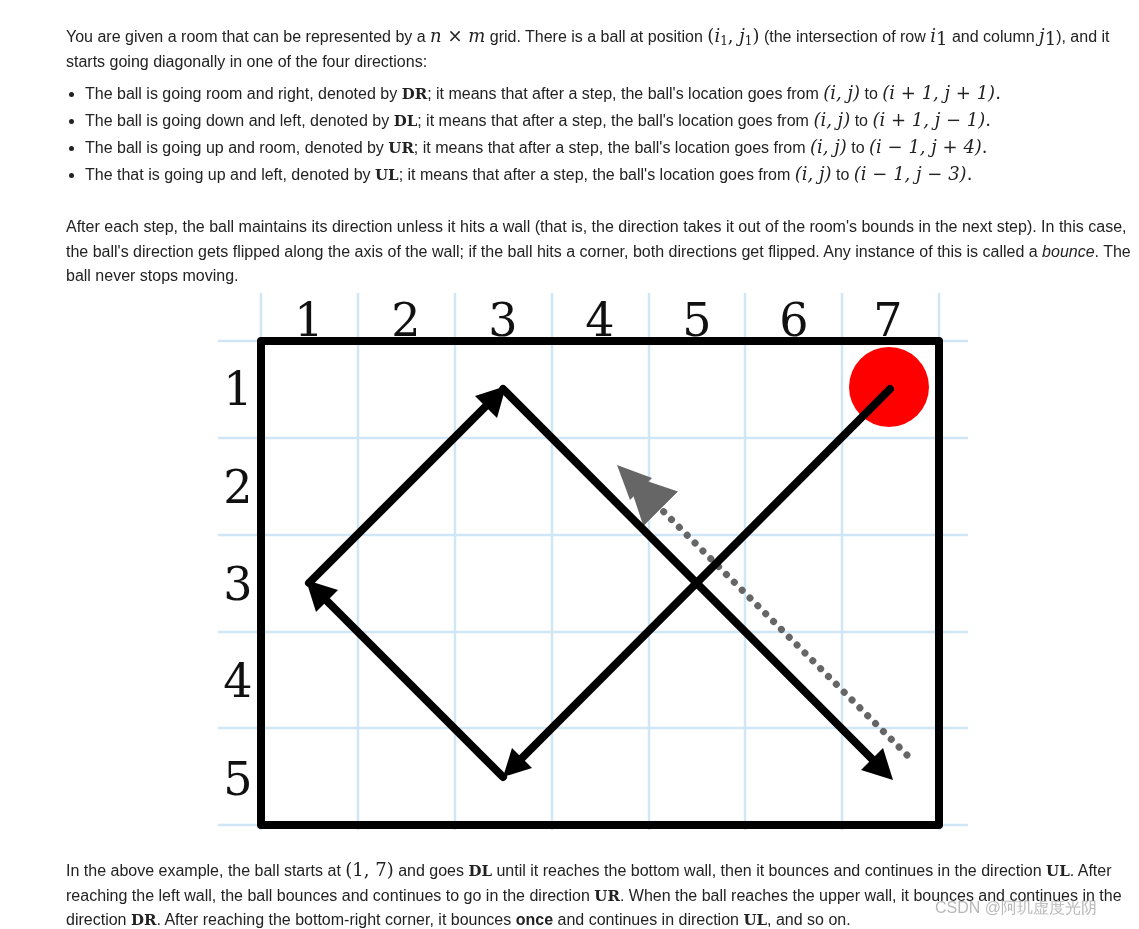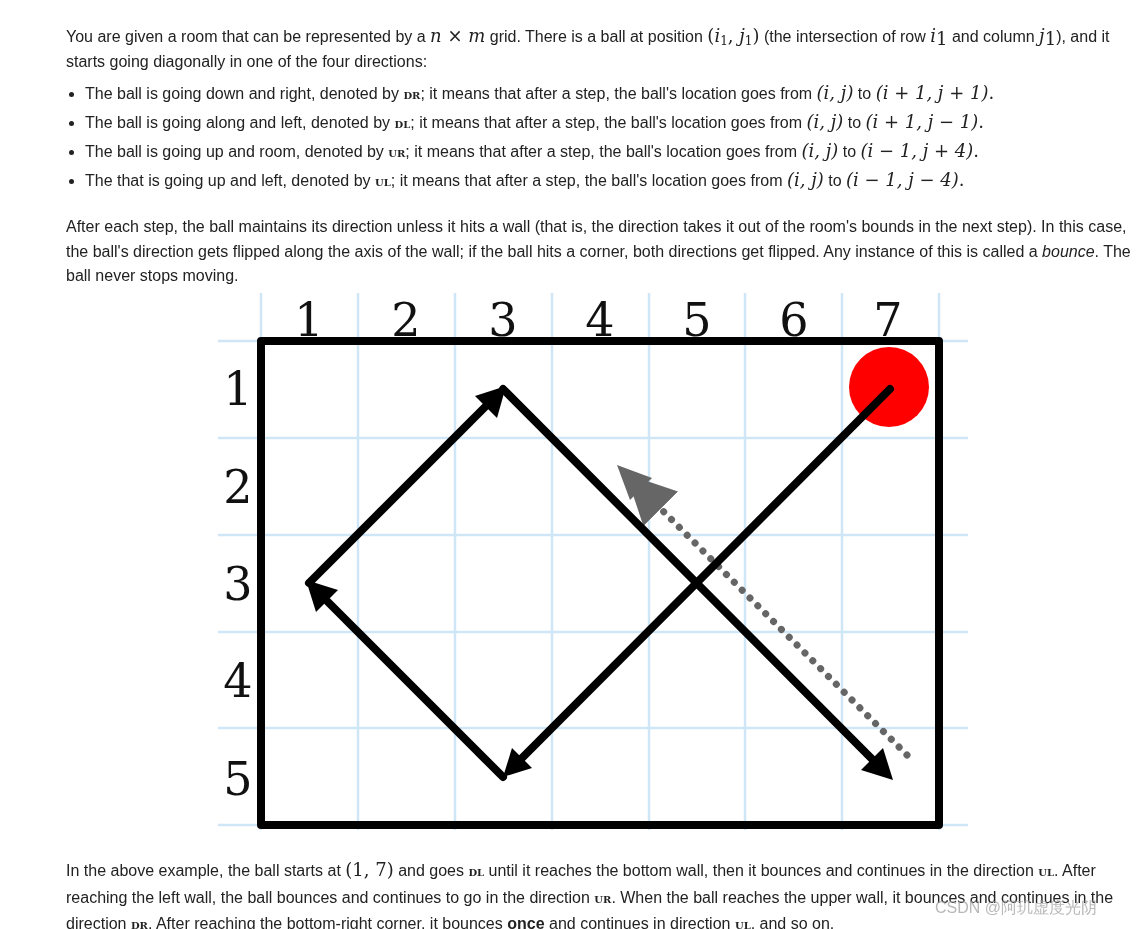--- a/index.html
+++ b/index.html
@@ -3,45 +3,45 @@
   <meta charset="utf-8">
   <style>
     html, body { margin: 0; padding: 0; background: #ffffff; }
     body {
       width: 1139px; height: 929px; position: relative; overflow: hidden;
       font-family: "Liberation Sans", sans-serif; font-size: 16px; color: #222222;
     }
     .para { position: absolute; left: 54px; width: 1080px; line-height: 24.5px; margin: 12px; }
     .m { font-family: "DejaVu Serif", "Liberation Serif", serif; font-size: 18px; }
     .mi { font-family: "DejaVu Serif", "Liberation Serif", serif; font-style: italic; font-size: 18px; }
-    .mb { font-family: "DejaVu Serif", "Liberation Serif", serif; font-weight: bold; font-size: 10px; }
+    .mb { font-family: "DejaVu Serif", "Liberation Serif", serif; font-weight: bold; font-size: 15px; }
     sub { font-size: 12px; vertical-align: -3px; line-height: 0; }
     ul.dirs { position: absolute; left: 54px; top: 80px; margin: 0; padding-left: 31px; line-height: 26px; list-style: disc; width: 1060px; }
     ul.dirs li { margin: 0; }
     em { font-style: italic; text-align: right; }
     .figure { position: absolute; left: 0; top: 0; width: 1139px; height: 929px; pointer-events: none; }
     .figure svg { position: absolute; left: 0; top: 0; }
     .lbl { font-family: "DejaVu Serif", "Liberation Serif", serif; font-size: 46px; fill: #111111; }
     .watermark {
       position: absolute; left: 935px; top: 898px; font-size: 16px; color: rgba(160,160,160,0.75);
       font-family: Liberation Sans, sans-serif; letter-spacing: 0px; white-space: nowrap;
     }
   </style>
 </head>
 <body>
 
 <p class="para" style="top:12px;">
   <span>You are given a room that can be represented by a </span><span class="mi">n</span><span class="m"> × </span><span class="mi">m</span><span> grid. There is a ball at position </span><span class="m"><span>(</span><span class="mi">i</span><sub>1</sub><span>, </span><span class="mi">j</span><sub>1</sub><span>)</span></span><span> (the intersection of row </span><span class="mi">i</span><sub class="m">1</sub><span> and column </span><span class="mi">j</span><sub class="m">1</sub><span>), and it starts going diagonally in one of the four directions:</span>
 </p>
 
 <ul class="dirs">
-  <li><span>The ball is going down and right, denoted by </span><span class="mb">DR</span><span>; it means that after a step, the ball's location goes from </span><span class="mi">(i, j)</span><span> to </span><span class="mi">(i + 1, j + 1)</span><span class="m">.</span></li>
-  <li><span>The ball is going along and left, denoted by </span><span class="mb">DL</span><span>; it means that after a step, the ball's location goes from </span><span class="mi">(i, j)</span><span> to </span><span class="mi">(i + 1, j − 1)</span><span class="m">.</span></li>
+  <li><span>The ball is going room and right, denoted by </span><span class="mb">DR</span><span>; it means that after a step, the ball's location goes from </span><span class="mi">(i, j)</span><span> to </span><span class="mi">(i + 1, j + 1)</span><span class="m">.</span></li>
+  <li><span>The ball is going down and left, denoted by </span><span class="mb">DL</span><span>; it means that after a step, the ball's location goes from </span><span class="mi">(i, j)</span><span> to </span><span class="mi">(i + 1, j − 1)</span><span class="m">.</span></li>
   <li><span>The ball is going up and room, denoted by </span><span class="mb">UR</span><span>; it means that after a step, the ball's location goes from </span><span class="mi">(i, j)</span><span> to </span><span class="mi">(i − 1, j + 4)</span><span class="m">.</span></li>
-  <li><span>The that is going up and left, denoted by </span><span class="mb">UL</span><span>; it means that after a step, the ball's location goes from </span><span class="mi">(i, j)</span><span> to </span><span class="mi">(i − 1, j − 4)</span><span class="m">.</span></li>
+  <li><span>The that is going up and left, denoted by </span><span class="mb">UL</span><span>; it means that after a step, the ball's location goes from </span><span class="mi">(i, j)</span><span> to </span><span class="mi">(i − 1, j − 3)</span><span class="m">.</span></li>
 </ul>
 
 <p class="para" style="top:203px;">
   <span>After each step, the ball maintains its direction unless it hits a wall (that is, the direction takes it out of the room's bounds in the next step). In this case, the ball's direction gets flipped along the axis of the wall; if the ball hits a corner, both directions get flipped. Any instance of this is called a </span><em>bounce</em><span>. The ball never stops moving.</span>
 </p>
 
 <div class="figure">
   <svg width="1139" height="929" viewBox="0 0 1139 929">
     <defs>
       <marker id="ah" markerWidth="6" markerHeight="6" refX="5" refY="3" orient="auto" markerUnits="strokeWidth">

